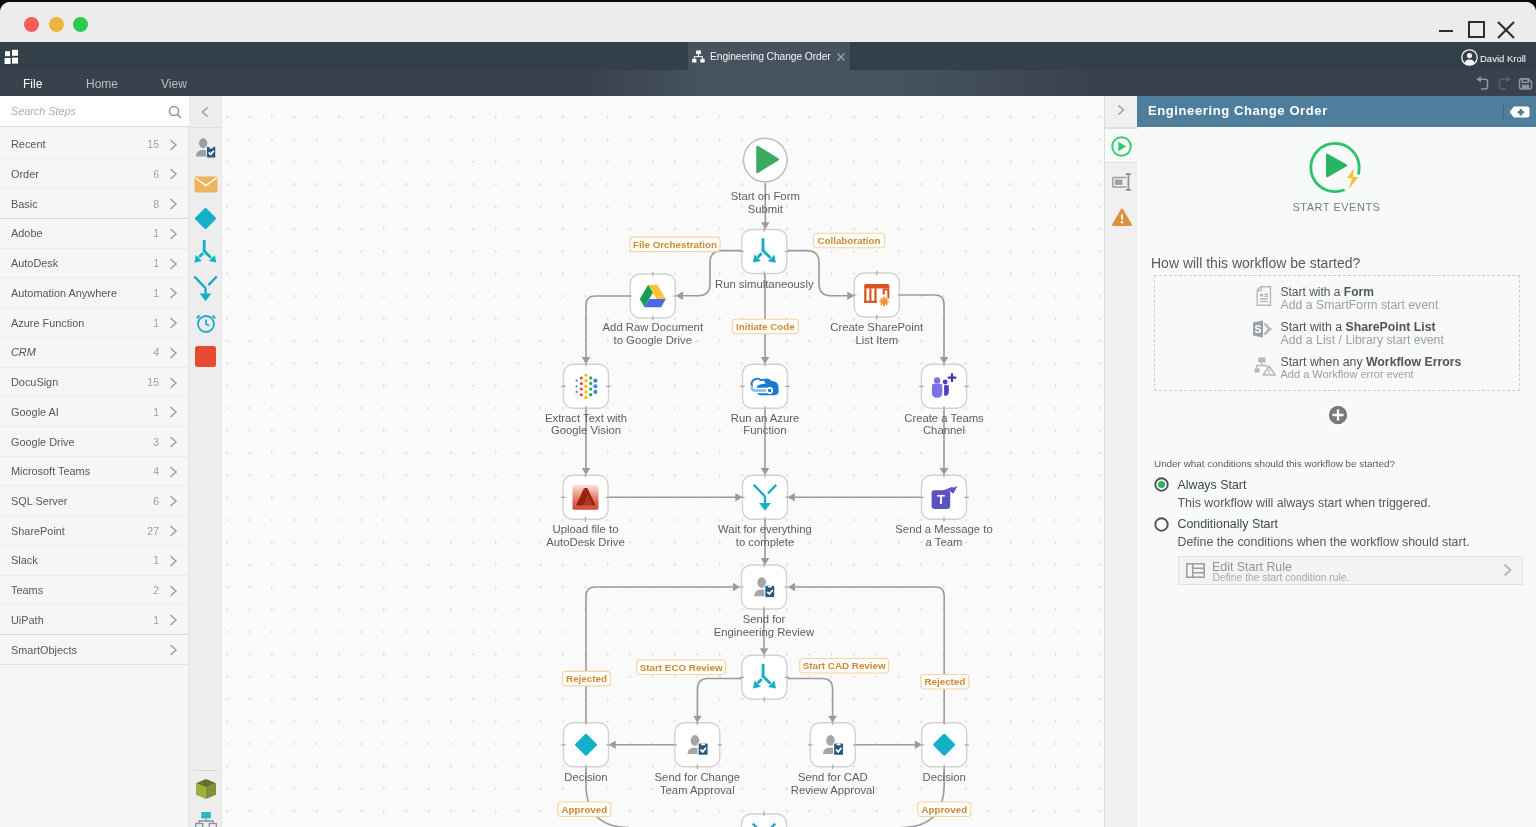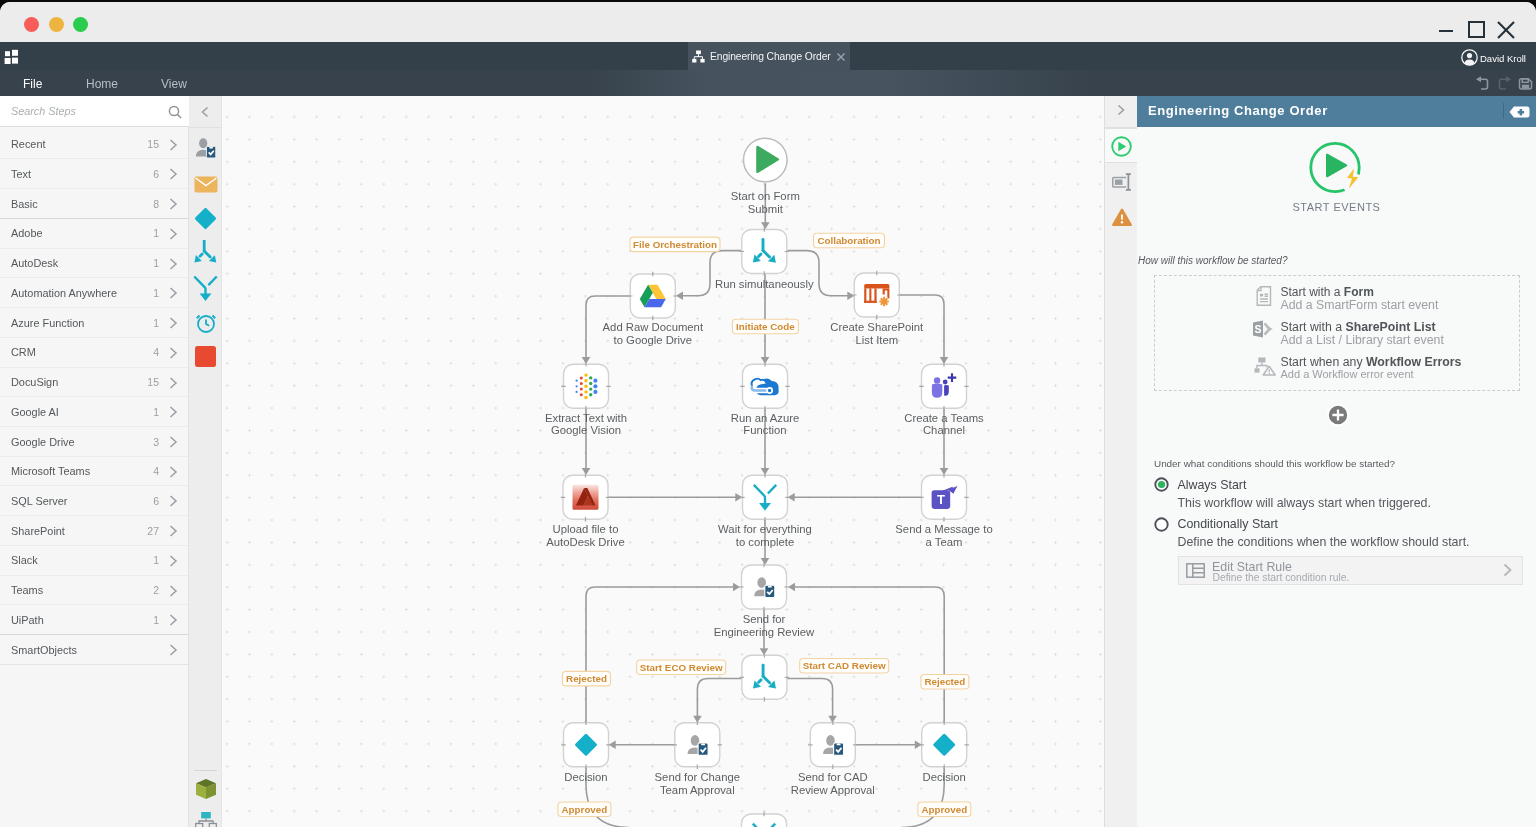--- a/index.html
+++ b/index.html
@@ -110,21 +110,21 @@
     </div>
     <div id="rows">
         <div style="position:absolute;left:0;top:33.70px;width:188px;height:29.73px;border-bottom:1px solid #ececec;font-size:10.9px;color:#54585c;">
           <span style="position:absolute;left:11px;top:8.5px;">Recent</span>
           <span class="ct" style="position:absolute;right:29px;top:8.5px;font-size:10.5px;color:#9ba0a4;">15</span>
           <svg class="ch" style="position:absolute;right:10px;top:9px" width="9" height="12" viewBox="0 0 9 12">
             <path d="M1.5 1 L7 6 L1.5 11" fill="none" stroke="#9aa0a5" stroke-width="1.5"></path>
           </svg>
         </div>
 <div style="position:absolute;left:0;top:63.43px;width:188px;height:29.73px;border-bottom:1px solid #ececec;font-size:10.9px;color:#54585c;">
-          <span style="position:absolute;left:11px;top:8.5px;">Text</span>
+          <span style="position:absolute;left:11px;top:8.5px;">Order</span>
           <span class="ct" style="position:absolute;right:29px;top:8.5px;font-size:10.5px;color:#9ba0a4;">6</span>
           <svg class="ch" style="position:absolute;right:10px;top:9px" width="9" height="12" viewBox="0 0 9 12">
             <path d="M1.5 1 L7 6 L1.5 11" fill="none" stroke="#9aa0a5" stroke-width="1.5"></path>
           </svg>
         </div>
 <div style="position:absolute;left:0;top:93.16px;width:188px;height:29.73px;border-bottom:1px solid #d8d8d8;font-size:10.9px;color:#54585c;">
           <span style="position:absolute;left:11px;top:8.5px;">Basic</span>
           <span class="ct" style="position:absolute;right:29px;top:8.5px;font-size:10.5px;color:#9ba0a4;">8</span>
           <svg class="ch" style="position:absolute;right:10px;top:9px" width="9" height="12" viewBox="0 0 9 12">
             <path d="M1.5 1 L7 6 L1.5 11" fill="none" stroke="#9aa0a5" stroke-width="1.5"></path>
@@ -151,21 +151,21 @@
             <path d="M1.5 1 L7 6 L1.5 11" fill="none" stroke="#9aa0a5" stroke-width="1.5"></path>
           </svg>
         </div>
 <div style="position:absolute;left:0;top:212.08px;width:188px;height:29.73px;border-bottom:1px solid #ececec;font-size:10.9px;color:#54585c;">
           <span style="position:absolute;left:11px;top:8.5px;">Azure Function</span>
           <span class="ct" style="position:absolute;right:29px;top:8.5px;font-size:10.5px;color:#9ba0a4;">1</span>
           <svg class="ch" style="position:absolute;right:10px;top:9px" width="9" height="12" viewBox="0 0 9 12">
             <path d="M1.5 1 L7 6 L1.5 11" fill="none" stroke="#9aa0a5" stroke-width="1.5"></path>
           </svg>
         </div>
-<div style="position:absolute;left:0;top:241.81px;width:188px;height:29.73px;border-bottom:1px solid #ececec;font-size:10.9px;color:#54585c;">
+<div style="position:absolute;left:0;top:241.81px;width:188px;height:29.73px;border-bottom:1px solid #ececec;font-size:10.9px;color:#54585c;font-style:italic;">
           <span style="position:absolute;left:11px;top:8.5px;">CRM</span>
           <span class="ct" style="position:absolute;right:29px;top:8.5px;font-size:10.5px;color:#9ba0a4;">4</span>
           <svg class="ch" style="position:absolute;right:10px;top:9px" width="9" height="12" viewBox="0 0 9 12">
             <path d="M1.5 1 L7 6 L1.5 11" fill="none" stroke="#9aa0a5" stroke-width="1.5"></path>
           </svg>
         </div>
 <div style="position:absolute;left:0;top:271.54px;width:188px;height:29.73px;border-bottom:1px solid #ececec;font-size:10.9px;color:#54585c;">
           <span style="position:absolute;left:11px;top:8.5px;">DocuSign</span>
           <span class="ct" style="position:absolute;right:29px;top:8.5px;font-size:10.5px;color:#9ba0a4;">15</span>
           <svg class="ch" style="position:absolute;right:10px;top:9px" width="9" height="12" viewBox="0 0 9 12">
@@ -597,21 +597,21 @@
         <path d="M10.6 3 h2.6 v1.9 h1.9 v2.6 h-1.9 v1.9 h-2.6 v-1.9 h-1.9 v-2.6 h1.9 Z" fill="#4e7e9c"></path>
       </svg>
     </div>
     <svg style="position:absolute;left:172px;top:43px" width="58" height="58" viewBox="0 0 58 58">
 <circle cx="26" cy="28.5" r="24.2" fill="none" stroke="#27c46a" stroke-width="2.8"></circle>
 <circle cx="43.5" cy="44" r="10.5" fill="#f8f9f9"></circle>
 <path d="M17,16.1 Q17,13.8 19,14.9 L37.3,25.3 Q39.3,26.4 37.3,27.5 L19,37.9 Q17,39 17,36.7 Z" fill="#27b561"></path>
 <path d="M46.4,26.2 L36.6,39.6 L42.0,40.1 L38.0,53.2 L50.9,37.5 L44.6,37.0 Z" fill="#f5c132" stroke="#f8f9f9" stroke-width="1.5"></path>
 </svg>
 <div style="position:absolute;left:0;top:104.5px;width:399px;text-align:center;font-size:11px;color:#747d86;letter-spacing:0.5px;">START EVENTS</div>
-<div style="position:absolute;left:1px;top:158.5px;font-size:10px;color:#565b60;font-style:italic;">How will this workflow be started?</div>
+<div style="position:absolute;left:14px;top:158.5px;font-size:14px;color:#565b60;">How will this workflow be started?</div>
 <div style="position:absolute;left:17px;top:178.5px;width:366px;height:116px;border:1px dashed #cdcdcd;"></div>
 <div style="position:absolute;left:143.5px;top:188.5px;font-size:12px;color:#505559;">Start with a <b>Form</b></div>
 <div style="position:absolute;left:143.5px;top:201.7px;font-size:12.3px;color:#9ca1a5;">Add a SmartForm start event</div>
 <div style="position:absolute;left:143.5px;top:224.0px;font-size:12.3px;color:#505559;">Start with a <b>SharePoint List</b></div>
 <div style="position:absolute;left:143.5px;top:237.2px;font-size:12.3px;color:#9ca1a5;">Add a List / Library start event</div>
 <div style="position:absolute;left:143.5px;top:258.8px;font-size:12.3px;color:#505559;">Start when any <b>Workflow Errors</b></div>
 <div style="position:absolute;left:143.5px;top:272.0px;font-size:11px;color:#9ca1a5;">Add a Workflow error event</div>
 <svg style="position:absolute;left:119px;top:190px" width="16" height="20" viewBox="0 0 16 20">
 <path d="M4.8,0.7 H14.5 V19.3 H1.2 V4.3 Z" fill="none" stroke="#b4b8bb" stroke-width="1.4"></path>
 <path d="M5.1,0.9 V4.6 H1.4" fill="none" stroke="#b4b8bb" stroke-width="1.2"></path>

